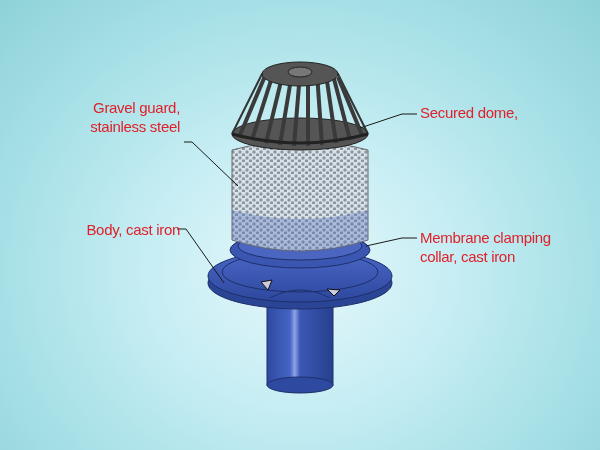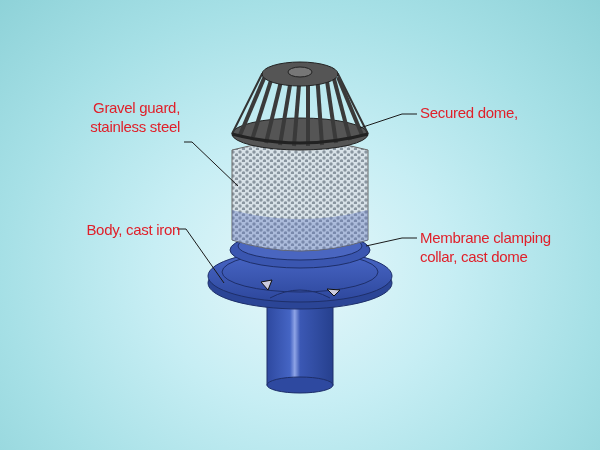--- a/index.html
+++ b/index.html
@@ -98,14 +98,14 @@
 <div class="label" style="left:420px; top:103px;">
   <div>Secured dome,</div>
 </div>
 
 <div class="label right-align" style="left:56px; top:220px; width:124px;">
   <div>Body, cast iron</div>
 </div>
 
 <div class="label" style="left:420px; top:220px;margin-top:8px;">
   <div>Membrane clamping</div>
-  <div>collar, cast dome</div>
+  <div>collar, cast iron</div>
 </div>
 
 </body></html>

